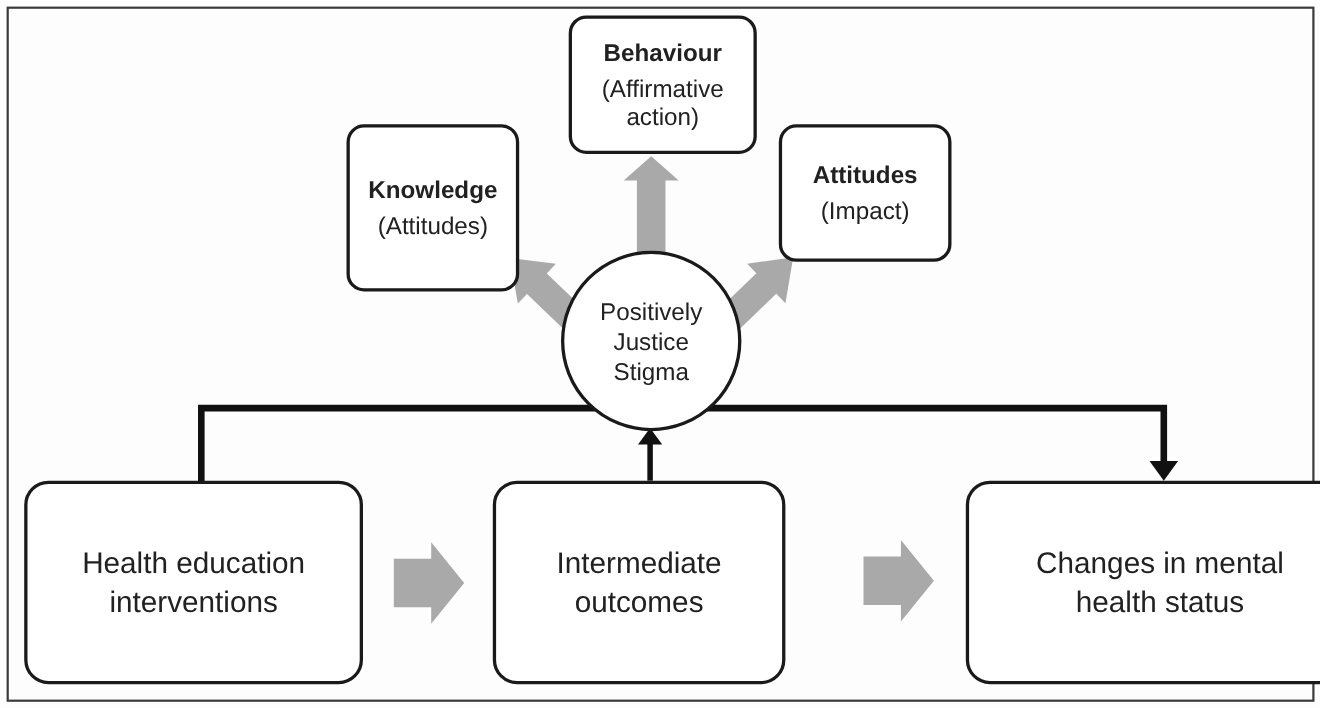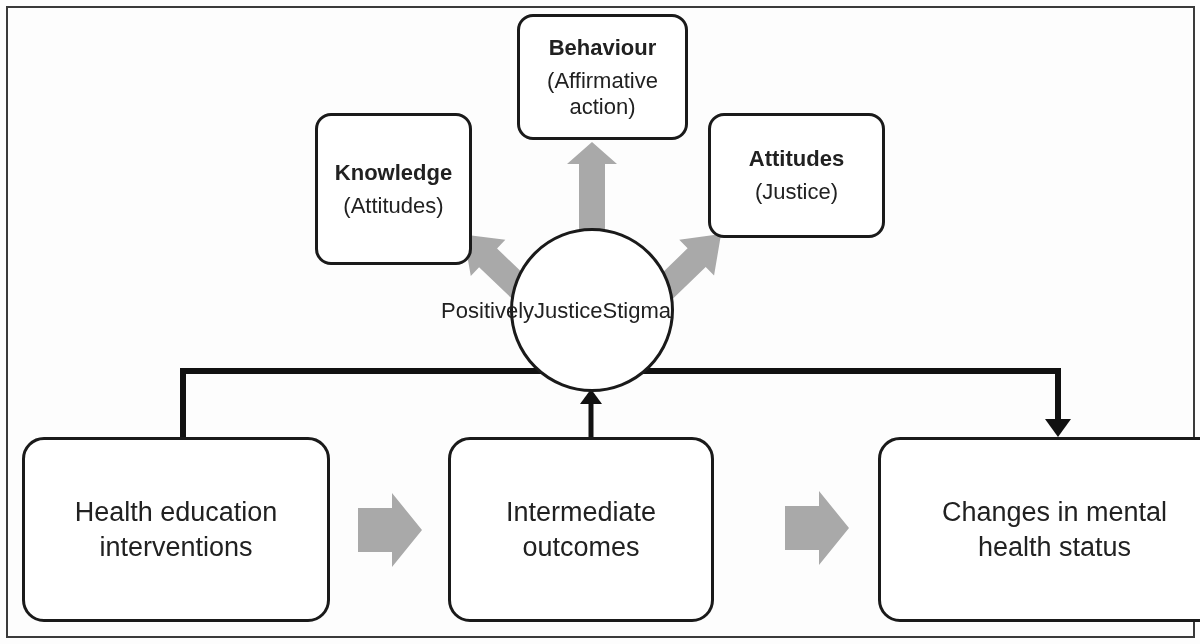--- a/index.html
+++ b/index.html
@@ -11,37 +11,37 @@
     position:absolute;left:6px;top:6px;width:1185px;height:628px;
     border:2px solid #3a3a3a;background:transparent;
   }
   svg.connectors{position:absolute;left:0;top:0;z-index:1;}
 
   
   .circle{
     position:absolute;left:510px;top:228px;width:164px;height:164px;
     border:3px solid #1a1a1a;border-radius:50%;background:#ffffff;
     box-sizing:border-box;z-index:2;
-    display:flex;flex-direction:row;align-items:center;justify-content:flex-end;
+    display:flex;flex-direction:column;align-items:center;justify-content:center;
     font-size:22px;line-height:27px;text-align:center;
   }
   .circle .bold{font-weight:normal;}
 
   
   .tbox{
     position:absolute;background:#ffffff;border:3px solid #1a1a1a;border-radius:16px;
     box-sizing:border-box;z-index:3;
     display:flex;flex-direction:column;align-items:center;justify-content:center;
     text-align:center;padding:0 8px;
   }
   .ttitle{font-weight:bold;font-size:22px;line-height:26px;margin-bottom:7px;}
   .tsub{font-size:22px;line-height:26px;}
   .box-knowledge{left:315px;top:113px;width:157px;height:152px;}
   .box-behaviour{left:517px;top:14px;width:171px;height:126px;}
-  .box-attitudes{left:708px;top:113px;width:177px;height:125px;}
+  .box-attitudes{left:708px;top:113px;width:157px;height:125px;}
 
   
   .bbox{
     position:absolute;top:437px;height:185px;background:#ffffff;
     border:3px solid #1a1a1a;border-radius:22px;box-sizing:border-box;z-index:3;
     display:flex;align-items:center;justify-content:flex-end;
     text-align:center;padding:0 28px;
   }
   .blabel{font-size:27px;line-height:35px;}
   .box-health{left:22px;width:308px;}
@@ -89,21 +89,21 @@
     <div class="tsub">(Attitudes)</div>
   </div>
 
   <div class="tbox box-behaviour">
     <div class="ttitle">Behaviour</div>
     <div class="tsub">(Affirmative action)</div>
   </div>
 
   <div class="tbox box-attitudes">
     <div class="ttitle">Attitudes</div>
-    <div class="tsub">(Justice)</div>
+    <div class="tsub">(Impact)</div>
   </div>
 
   <div class="bbox box-health">
     <div class="blabel">Health education interventions</div>
   </div>
 
   <div class="bbox box-intermediate">
     <div class="blabel">Intermediate outcomes</div>
   </div>
 

